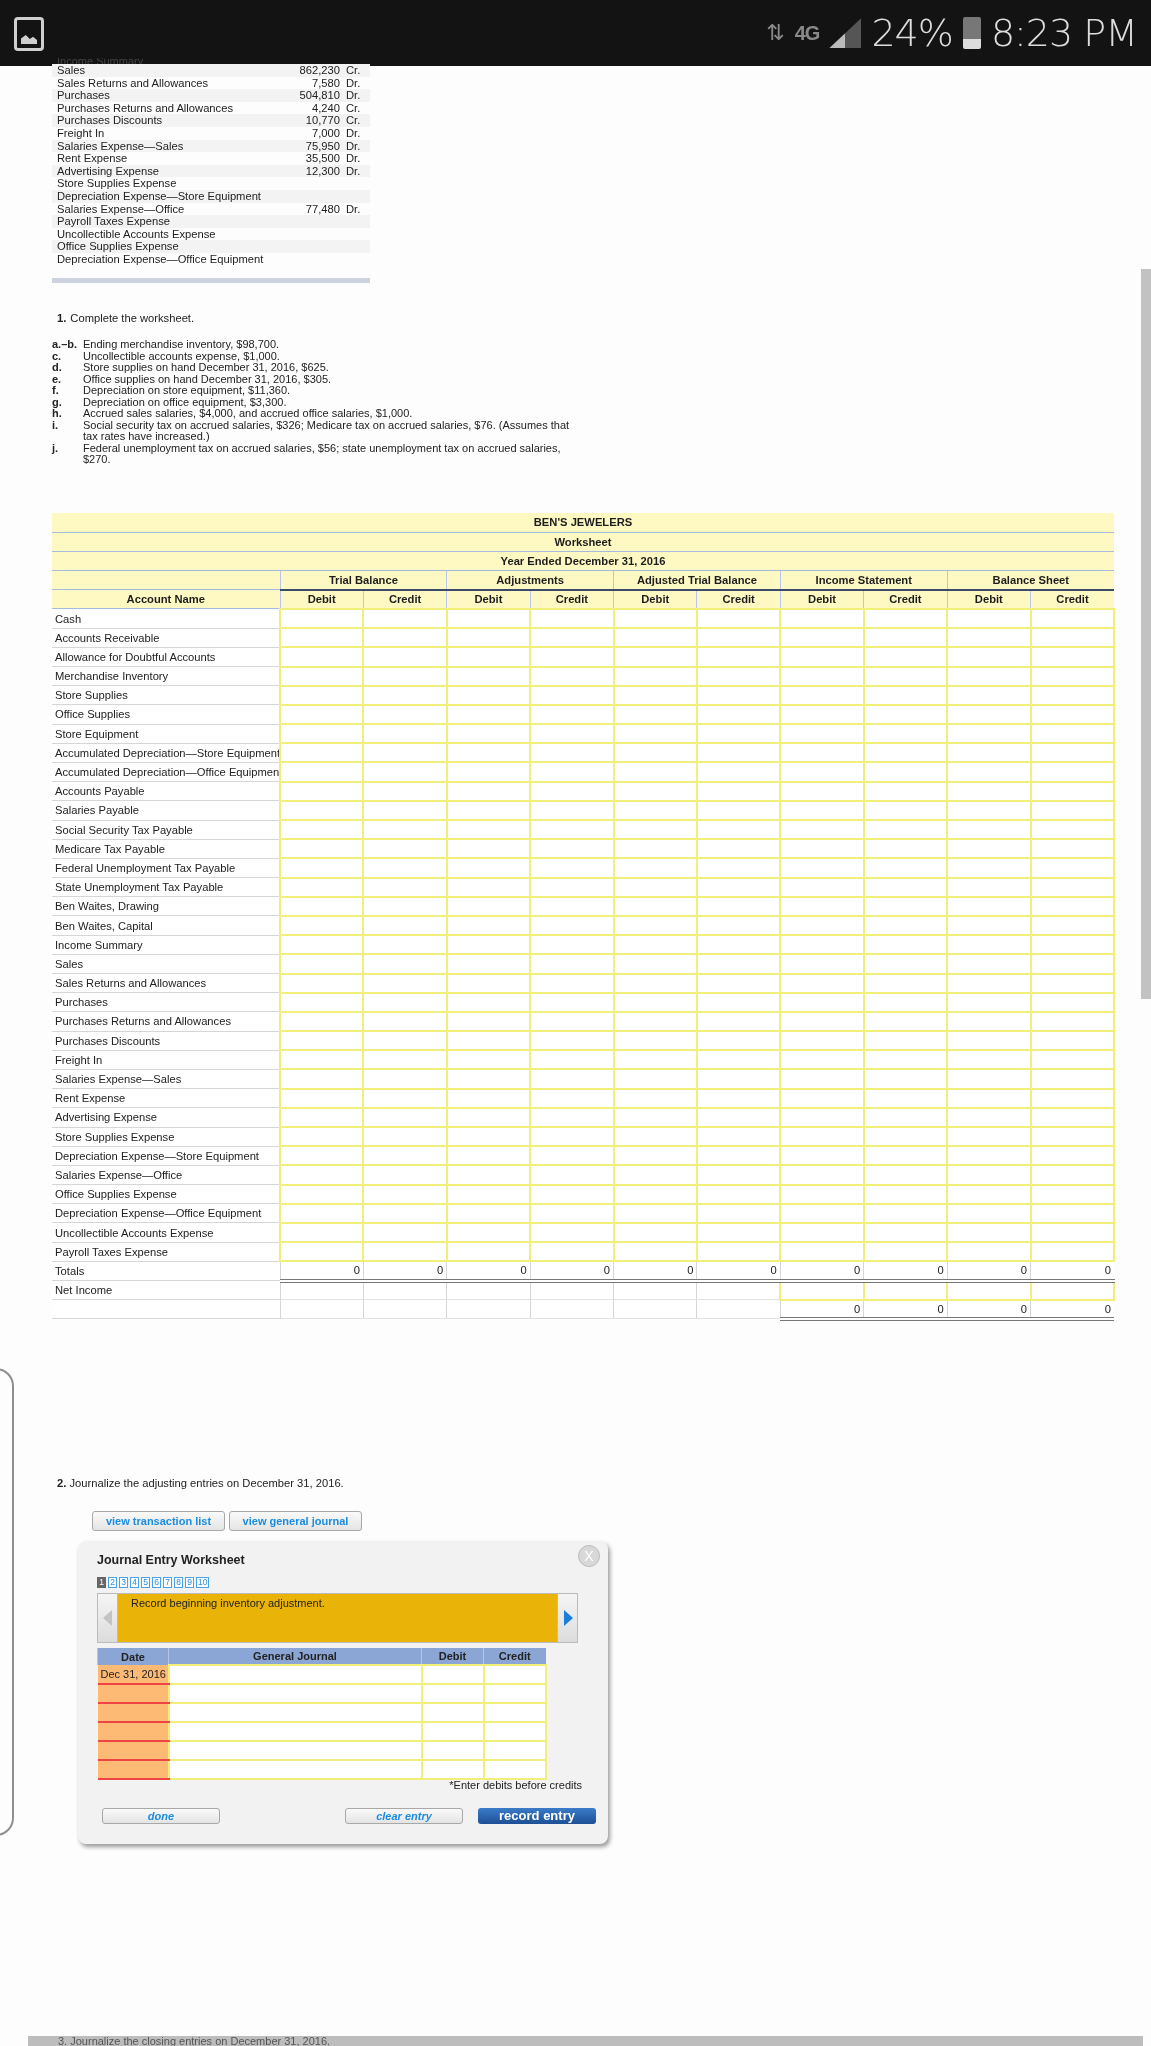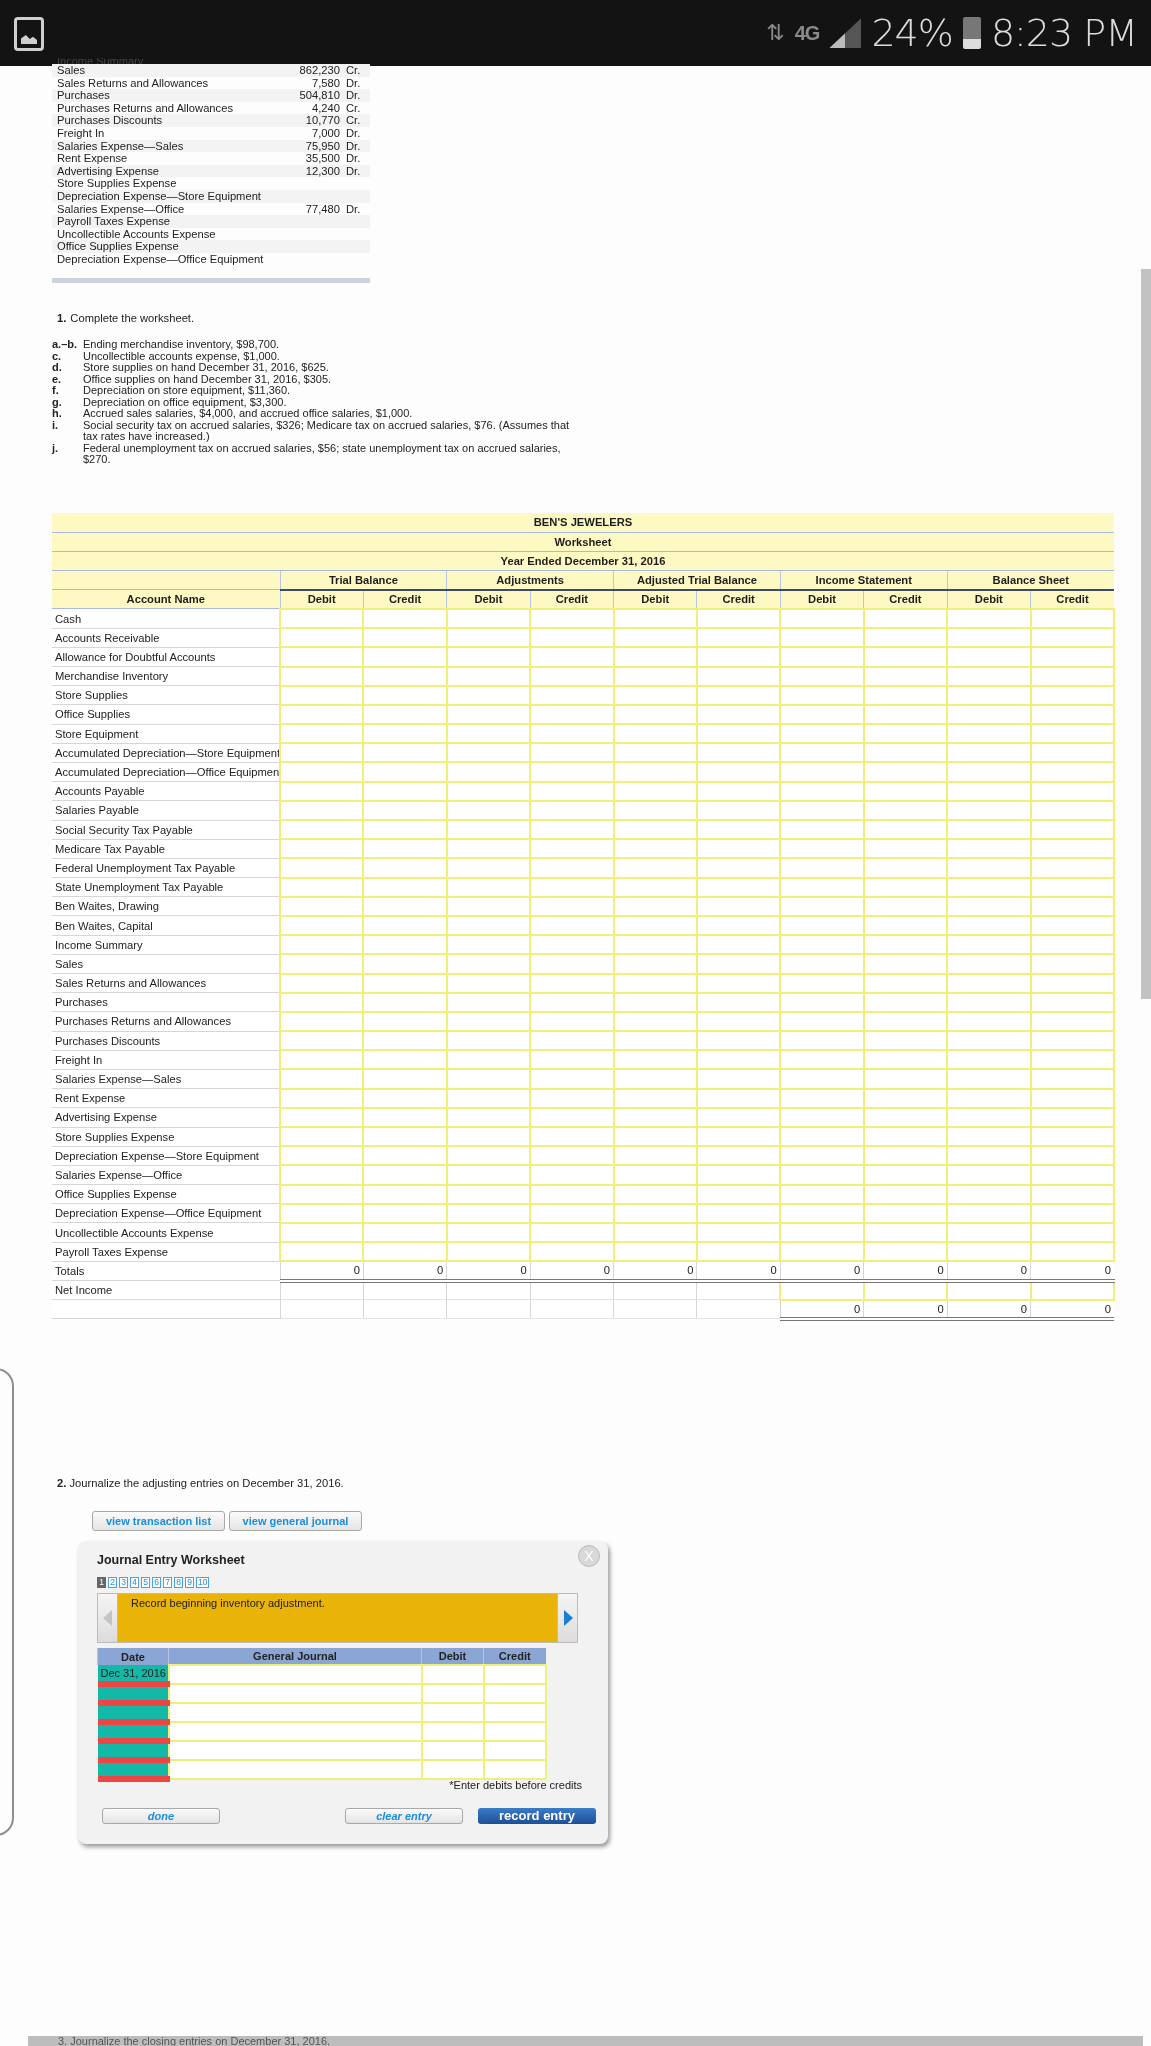--- a/index.html
+++ b/index.html
@@ -70,21 +70,21 @@
   .desc-box { position: absolute; left: 19px; top: 52px; width: 481px; height: 50px; background: #eab308; border: 1px solid #bbb; }
   .nav-prev, .nav-next { position: absolute; top: 0; width: 20px; height: 48px; background: linear-gradient(#f5f5f5, #dcdcdc); }
   .nav-prev { left: 0; border-right: 1px solid #bbb; }
   .nav-next { right: 0; border-left: 1px solid #bbb; }
   .tri-l { position: absolute; left: 5px; top: 16px; width: 0; height: 0; border-top: 8px solid transparent; border-bottom: 8px solid transparent; border-right: 9px solid #c4c4c4; }
   .tri-r { position: absolute; left: 6px; top: 16px; width: 0; height: 0; border-top: 8px solid transparent; border-bottom: 8px solid transparent; border-left: 9px solid #1a7fd8; }
   .desc-text { position: absolute; left: 33px; top: 3px; font-size: 11px; }
   .jt { position: absolute; left: 19px; top: 107px; border-collapse: collapse; font-size: 11px; table-layout: fixed; width: 437px; }
   .jt th { background: #8ba5d4; height: 17px; font-weight: bold; border-left: 1px solid #b7c6e6; }
   .jt td { height: 19px; }
-  .jt .dt { background: #14b8a6; border-bottom: 6px solid #ef4444; padding-left: 3px; }
+  .jt .dt { background: #fdba74; border-bottom: 2px solid #ef4444; padding-left: 3px; }
   .jt .cell { border: 2px solid #f2ee7a; background: #fff; }
   .hint { position: absolute; right: 26px; top: 238px; font-size: 11px; }
   .b-done { position: absolute; left: 24px; top: 267px; width: 118px; }
   .b-clear { position: absolute; left: 267px; top: 267px; width: 118px; }
   .b-record { position: absolute; left: 400px; top: 267px; width: 118px; height: 16px; border-radius: 3px;
     background: linear-gradient(#3a7cc9, #1d4f96); color: #fff; font-weight: bold; font-size: 13px; text-align: center; line-height: 15px; }
   .b-done, .b-clear { height: 16px; line-height: 14px; font-style: italic; }
 
   .scrollbar { position: absolute; left: 1141px; top: 269px; width: 10px; height: 730px; background: #c2c2c2; }
   .side-bracket { position: absolute; left: -20px; top: 1368px; width: 34px; height: 468px; border: 2px solid #8e8e8e; border-left: none; border-radius: 0 18px 18px 0; }

